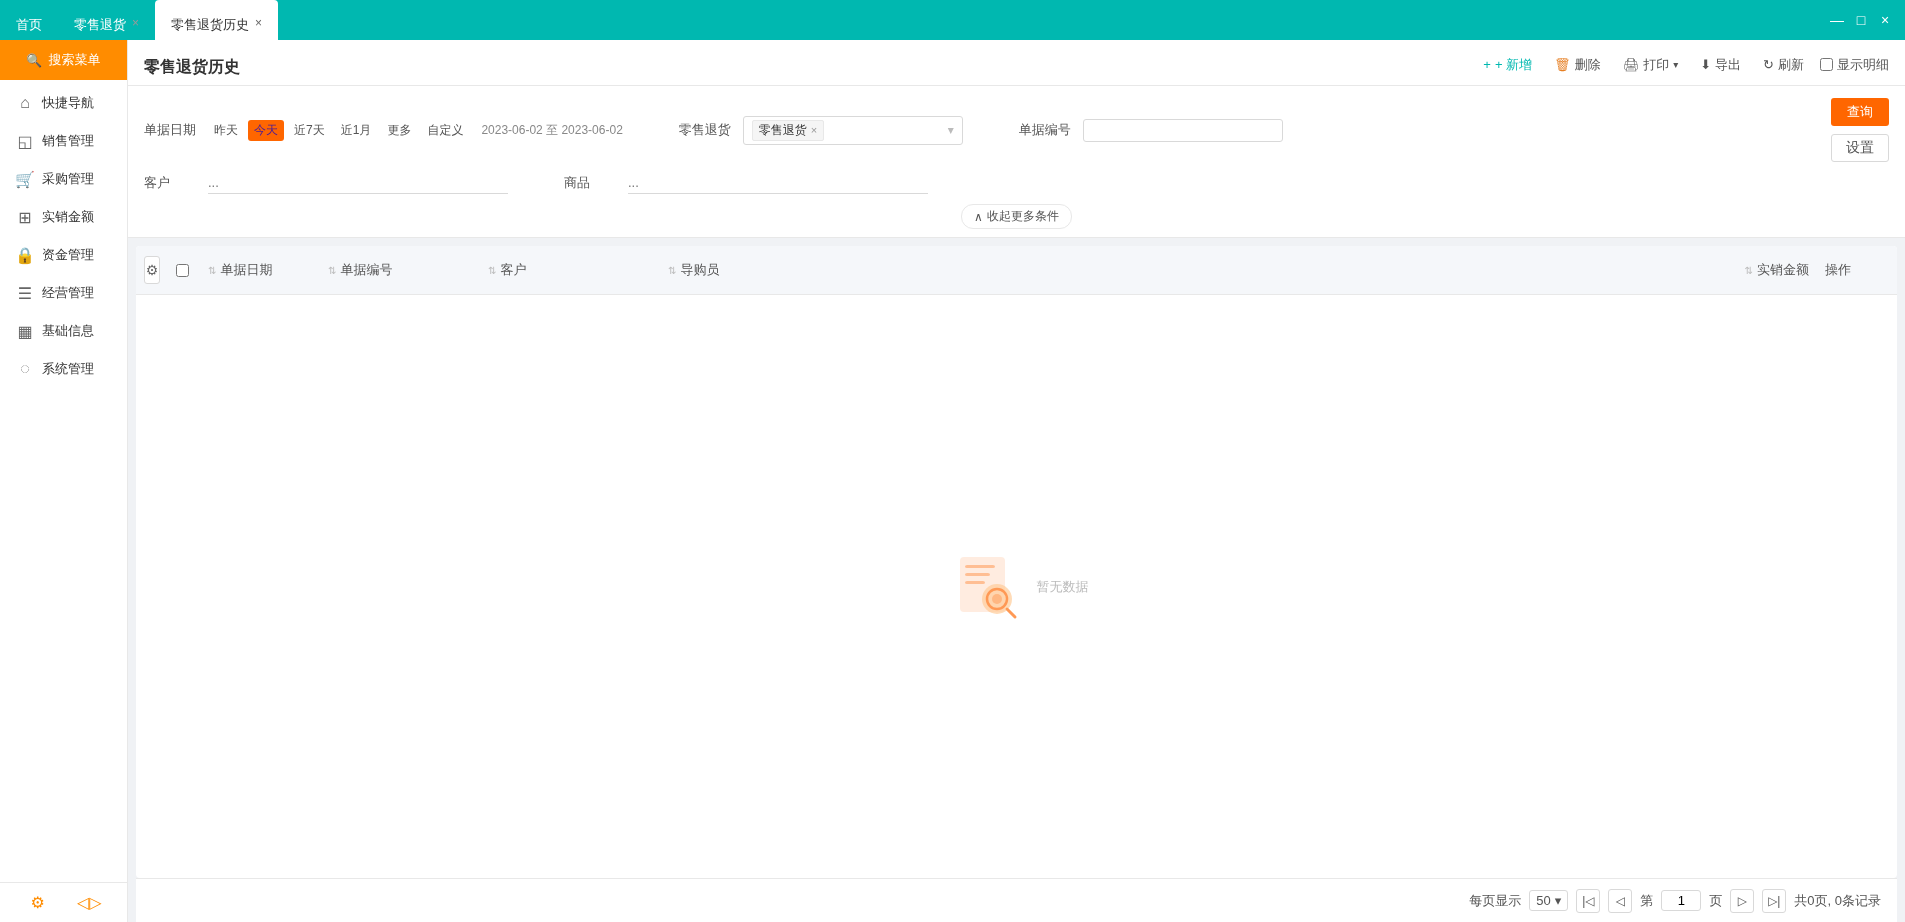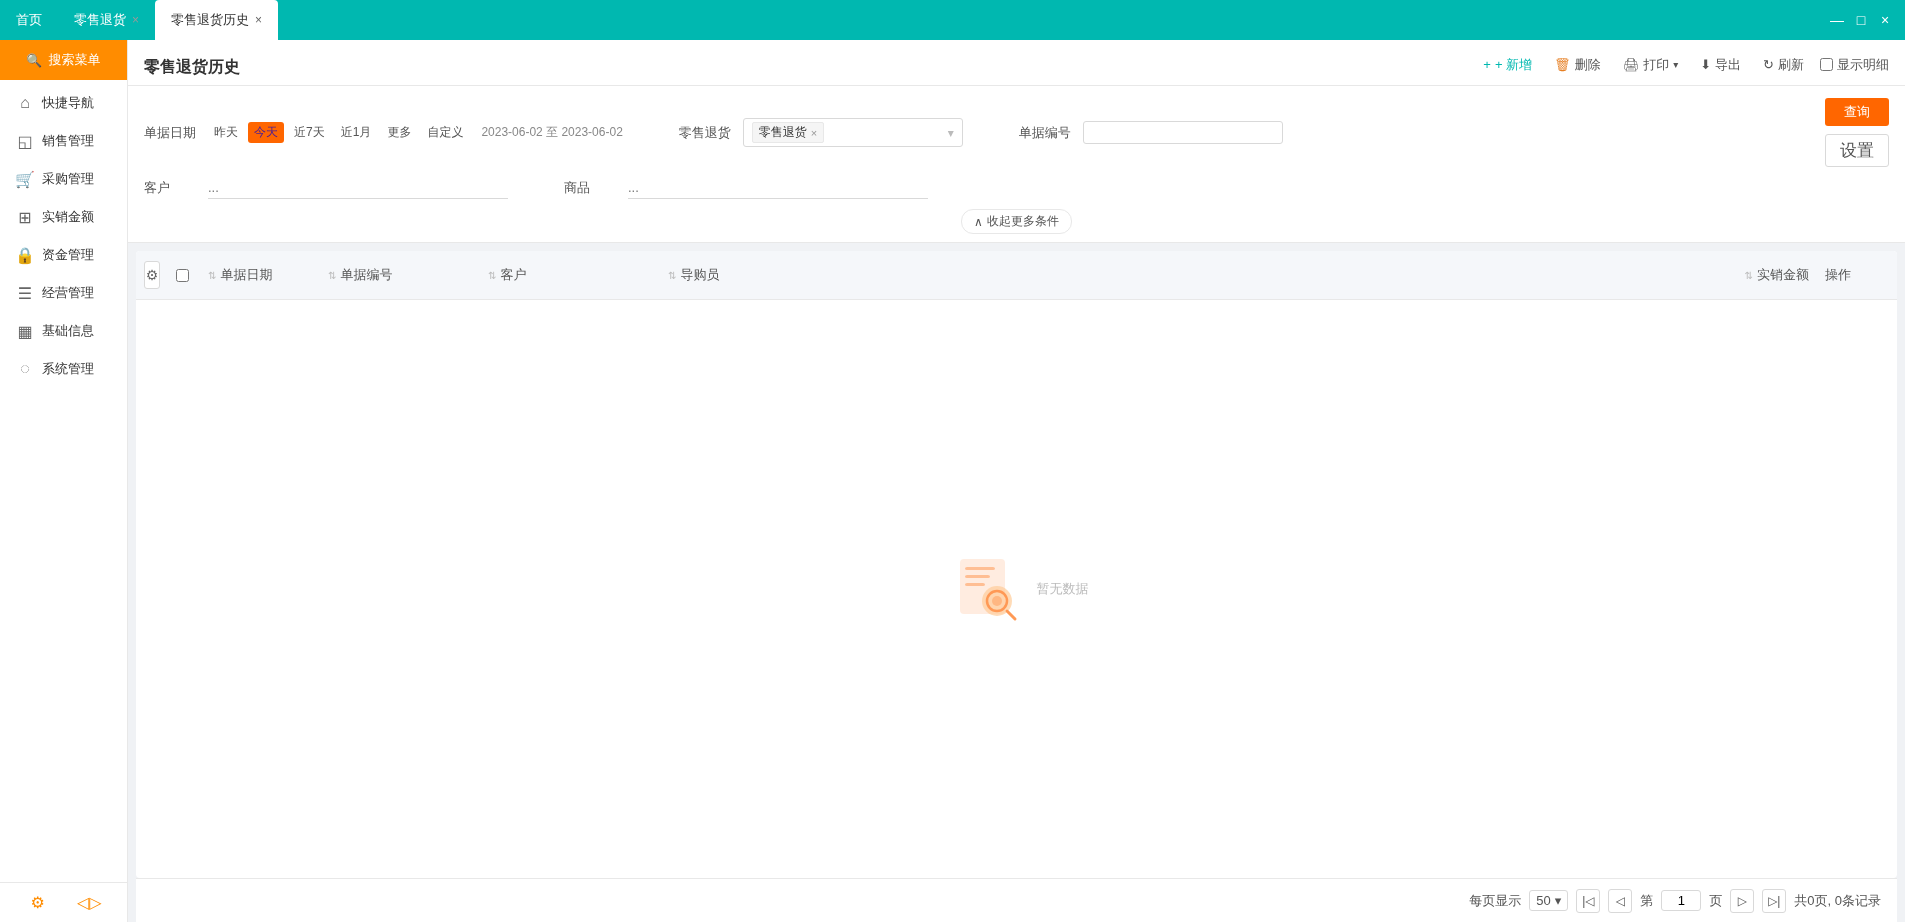--- a/index.html
+++ b/index.html
@@ -15,23 +15,22 @@
       position: relative;
     }
     .top-bar-tabs {
       display: flex;
       align-items: center;
       height: 100%;
       flex: 1;
     }
     .top-tab {
       height: 100%;
-      padding: 0 16px;
-      display: flex;
-      align-items: center;
+      padding: 16px 16px;
+      display: flex;
       color: #fff;
       font-size: 13px;
       cursor: pointer;
       white-space: nowrap;
       gap: 6px;
     }
     .top-tab.active {
       background: #fff;
       color: #333;
       border-radius: 4px 4px 0 0;
@@ -178,21 +177,21 @@
       cursor: pointer;
       font-size: 13px;
     }
     .btn-secondary {
       background: #fff;
       color: #555;
       border: 1px solid #d9d9d9;
       padding: 4px 14px;
       border-radius: 3px;
       cursor: pointer;
-      font-size: 17px;
+      font-size: 14px;
     }
     .checkbox-label {
       display: flex;
       align-items: center;
       gap: 4px;
       color: #555;
       font-size: 13px;
       cursor: pointer;
     }
 

